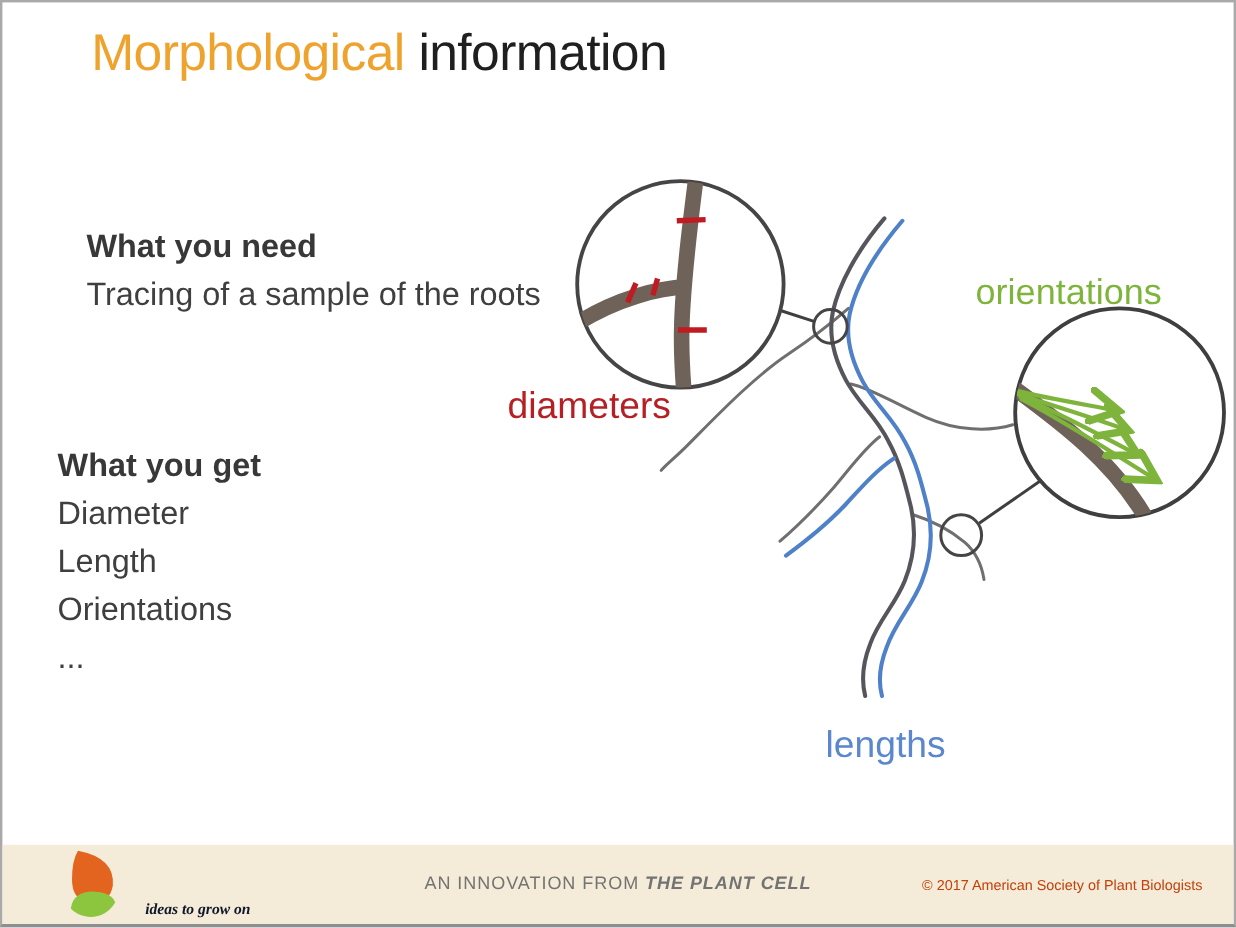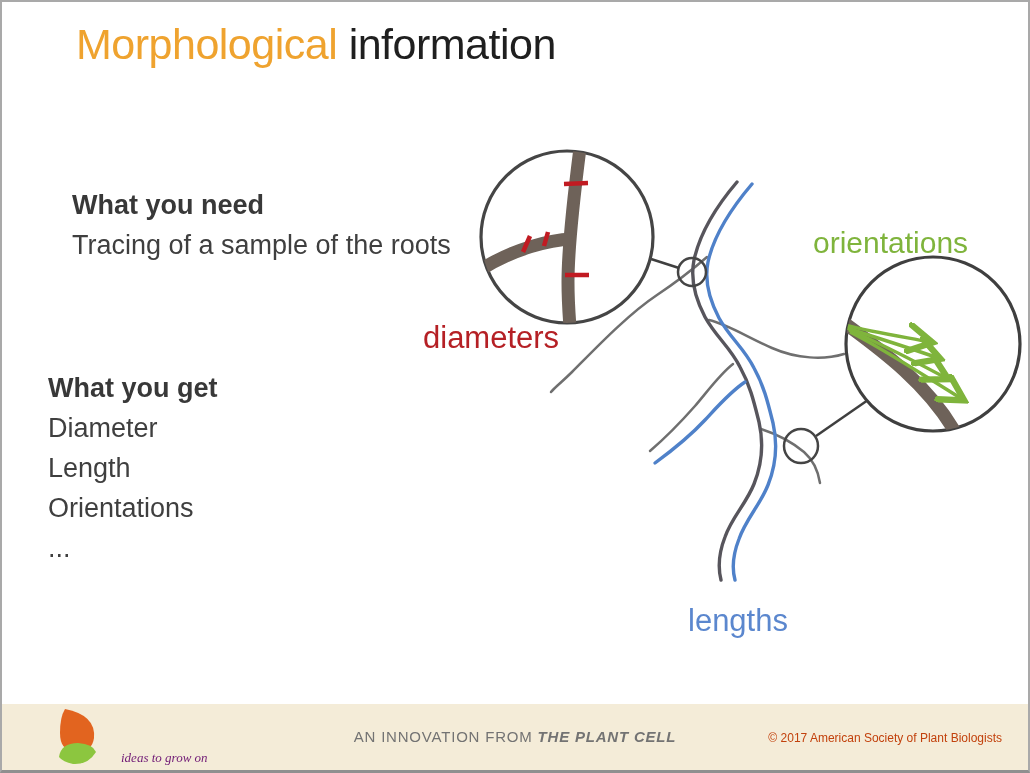--- a/index.html
+++ b/index.html
@@ -20,21 +20,21 @@
   .footer{
     position:absolute;left:0;bottom:0;width:100%;height:66px;background:#f4ecd8;
   }
   .logo{position:absolute;left:50px;top:3px;width:56px;height:60px;}
   .logo-text{
     position:absolute;left:115px;top:7px;font-family:"Liberation Serif",serif;
     font-weight:bold;color:#38362a;font-size:17.5px;line-height:19px;white-space:nowrap;
   }
   .logo-tagline{
     position:absolute;left:119px;top:46px;font-family:"Liberation Serif",serif;
-    font-style:italic;color:#701a75;font-size:13px;white-space:nowrap;
+    font-style:italic;color:#0f172a;font-size:13px;white-space:nowrap;font-weight:bold;
   }
   .footer-center{
     position:absolute;left:0;right:0;top:24px;text-align:center;
     color:#737373;font-size:15px;letter-spacing:0.8px;white-space:nowrap;
   }
   .footer-center .brand{font-weight:bold;font-style:italic;}
   .footer-copyright{
     position:absolute;right:26px;top:27px;color:#c2410c;font-size:12px;white-space:nowrap;
   }
 </style>

